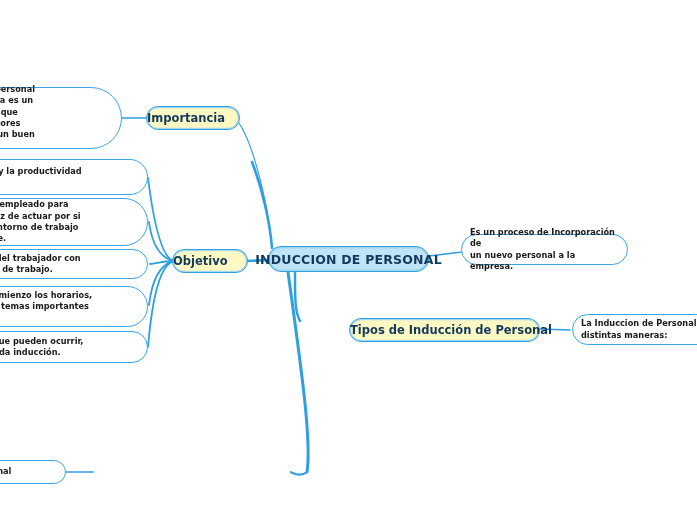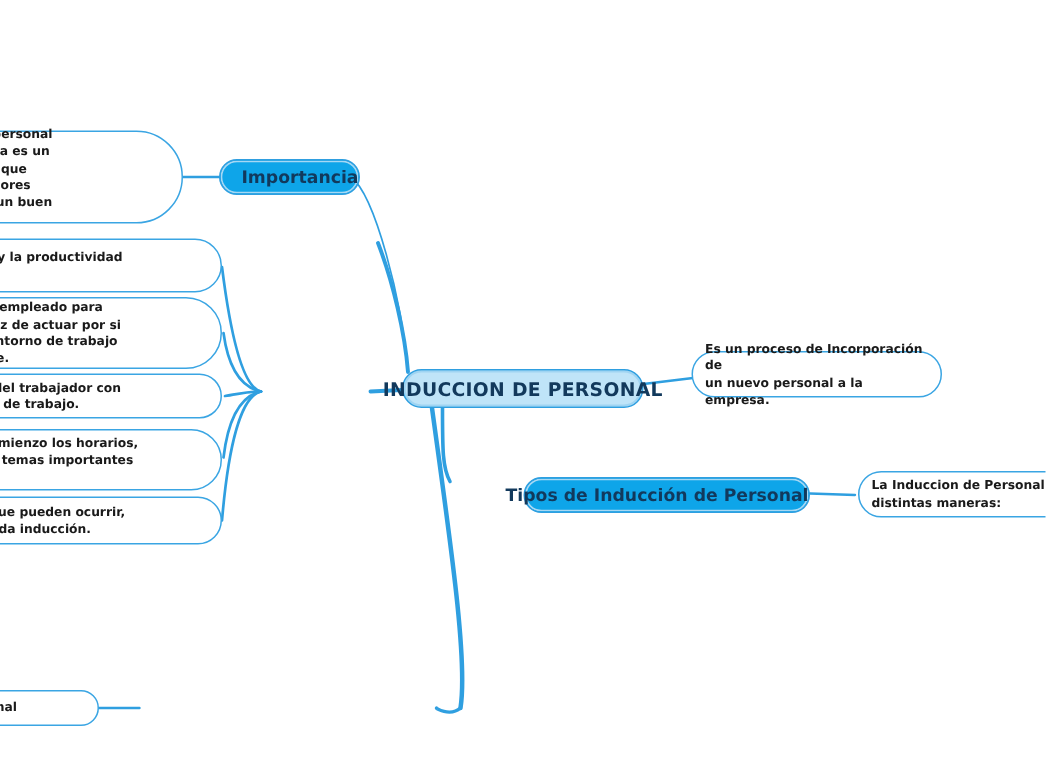--- a/index.html
+++ b/index.html
@@ -51,24 +51,24 @@
   .node.central .label {
     color: #12395c;
     font-weight: bold;
     font-size: 12.5px;
     letter-spacing: 0.2px;
     white-space: nowrap;
   }
 
   
   .node.branch {
-    background: #0ea5e9;
+    background: #fef9c3;
     border: 1.5px solid #2f9fe0;
     box-shadow: inset 0 0 0 1.2px #a6d8f4;
-    justify-content: flex-end;
+    justify-content: flex-start;
   }
   .node.branch .label {
     color: #12395c;
     font-weight: bold;
     font-size: 11.5px;
     white-space: nowrap;
   }
 
   
   .node.leaf {
@@ -133,20 +133,23 @@
 
   <div class="node leaf clip-left" style="left:-72px; top:87px; width:194px; height:62px;">
     <span class="label" style="white-space:pre-line;">upervisar al personal
 a una empresa es un
 portancia, ya que
 evos trabajadores
 a y alcancen un buen
 lidez.</span>
   </div>
 
+  <div class="node branch" style="left:172px; top:249px; width:76px; height:24px;">
+    <span class="label">Objetivo</span>
+  </div>
 
   <div class="node leaf clip-left" style="left:-66px; top:159px; width:214px; height:36px;">
     <span class="label" style="white-space:pre-line;">endimiento y la productividad
 a</span>
   </div>
 
   <div class="node leaf clip-left" style="left:-66px; top:198px; width:214px; height:48px;">
     <span class="label" style="white-space:pre-line;">da al nuevo empleado para
 e y sea capaz de actuar por si
 ajar en su entorno de trabajo

